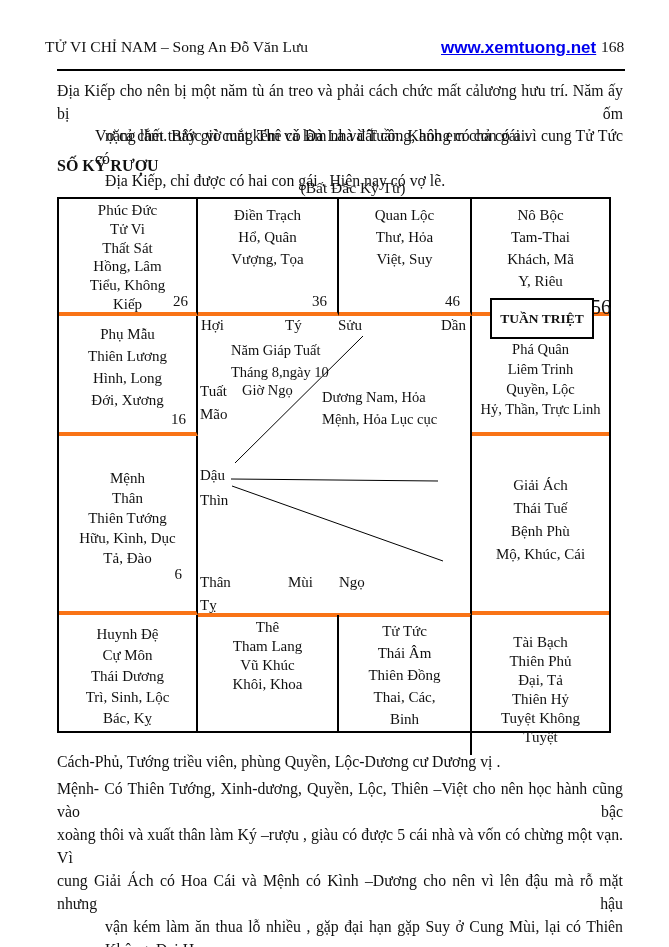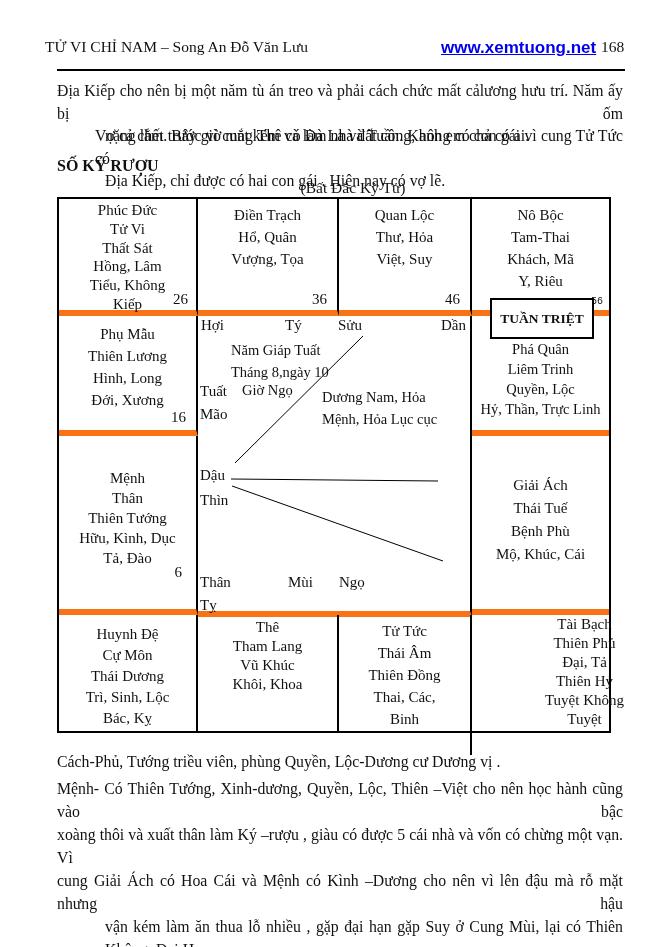--- a/index.html
+++ b/index.html
@@ -23,50 +23,50 @@
   .p1{top:80px;}
   .p2{top:125px;}
   .p2 .ln:first-child{padding-left:38px;box-sizing:border-box;}
   .section-heading{left:57px;top:157px;font-size:16px;font-weight:bold;}
   .chart-caption{left:57px;top:179px;width:566px;text-align:center;padding-left:26px;box-sizing:border-box;font-size:15.5px;}
   
   .chart{left:57px;top:197px;width:554px;height:536px;border:2px solid #000;box-sizing:border-box;}
   .cell{position:absolute;box-sizing:border-box;text-align:center;font-size:15px;}
   .cell .ln{white-space:nowrap;}
   .br{border-right:2px solid #000;}
-  .bb{border-bottom:6px solid #f97316;}
+  .bb{border-bottom:4px solid #f97316;}
   .r1c1{left:0;top:0;width:139px;height:117px;padding-top:2px;}
   .r1c1 .ln{line-height:18.8px;}
   .r1c2{left:139px;top:0;width:141px;height:117px;padding-top:5px;}
   .r1c3{left:280px;top:0;width:133px;height:117px;padding-top:5px;}
   .r1c4{left:413px;top:0;width:137px;height:117px;padding-top:5px;}
   .r1c2 .ln,.r1c3 .ln,.r1c4 .ln{line-height:22px;}
   .r2c1{left:0;top:117px;width:139px;height:120px;padding-top:7px;}
   .r2c1 .ln{line-height:22px;}
   .r2c4{left:413px;top:117px;width:137px;height:120px;padding-top:23px;}
   .r2c4 .ln{line-height:20px;font-size:14.5px;}
   .r3c1{left:0;top:237px;width:139px;height:179px;padding-top:32px;}
   .r3c1 .ln{line-height:20px;}
   .r3c4{left:413px;top:237px;width:137px;height:179px;padding-top:38px;}
   .r3c4 .ln{line-height:23px;}
   .r4c1{left:0;top:416px;width:139px;height:116px;padding-top:9px;}
   .r4c1 .ln{line-height:21px;}
   .r4c2{left:139px;top:416px;width:141px;height:116px;padding-top:3px;}
   .r4c2 .ln{line-height:19px;}
   .r4c3{left:280px;top:416px;width:133px;height:140px;padding-top:5px;}
   .r4c3 .ln{line-height:22px;}
-  .r4c4{left:413px;top:416px;width:137px;height:116px;padding-top:0;margin-left:44px;}
+  .r4c4{left:413px;top:416px;width:137px;height:116px;padding-top:18px;}
   .r4c4 .ln{line-height:19px;}
   .num{position:absolute;font-size:15px;}
   .n26{right:8px;bottom:2px;}
   .n36{right:10px;bottom:2px;}
   .n46{right:10px;bottom:2px;}
   .n16{right:10px;bottom:4px;}
   .n6{right:14px;bottom:28px;}
-  .n56{left:532px;top:97px;font-size:10px;z-index:1;font-family:Liberation Mono, monospace;}
+  .n56{left:532px;top:97px;font-size:20px;z-index:1;}
   
   .center-cell{left:139px;top:117px;width:274px;height:301px;}
   .center-cell span{position:absolute;white-space:nowrap;font-size:15px;}
   .cc-hoi{left:3px;top:1px;}   .cc-ty{left:87px;top:1px;}
   .cc-suu{left:140px;top:1px;} .cc-dan{left:243px;top:1px;}
   .cc-b1{left:33px;top:26px;font-size:14.5px!important;}
   .cc-b2{left:33px;top:48px;font-size:14.5px!important;}
   .cc-b3{left:44px;top:66px;font-size:14.5px!important;}
   .cc-tuat{left:2px;top:67px;} .cc-mao{left:2px;top:90px;}
   .cc-n1{left:124px;top:73px;font-size:14.5px!important;}

